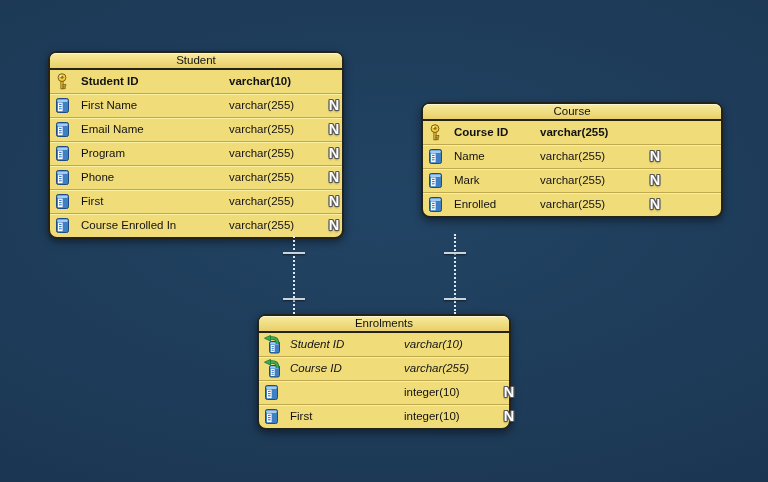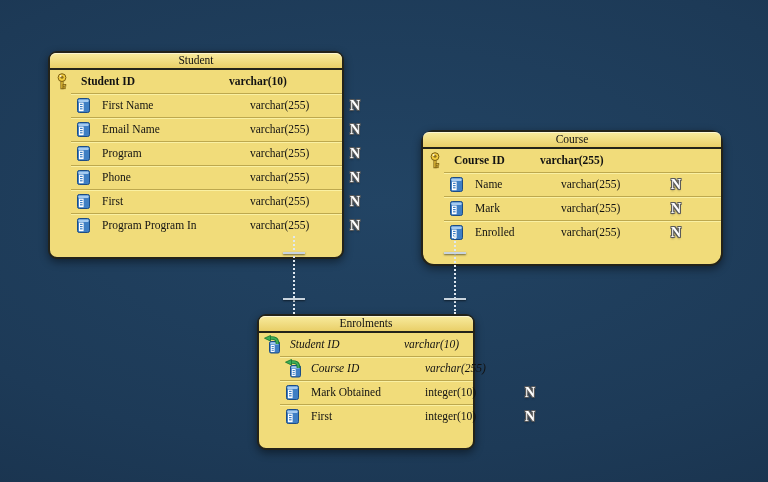--- a/index.html
+++ b/index.html
@@ -11,36 +11,34 @@
     position:relative; width:768px; height:482px;
     background: radial-gradient(ellipse 120% 95% at 50% 42%,
       var(--bg-center) 0%, var(--bg-mid) 55%, var(--bg-edge) 100%);
   }
   .entity {
     position:absolute; box-sizing:border-box;
     background: var(--entity-fill);
     border:2px solid var(--entity-border);
     border-radius:9px;
     box-shadow: 0 3px 9px rgba(0,0,0,0.45);
-    font-family: Liberation Serif, serif;
   }
   .entity-header {
     height:15px; line-height:15px; font-size:11.5px; text-align:center;
     color:var(--text);
     background:linear-gradient(var(--header-top), var(--header-bottom));
     border-bottom:2px solid var(--entity-border);
     border-radius:6px 6px 0 0;
     box-shadow: inset 0 1px 0 rgba(255,255,255,0.55);
   }
-  .entity-rows { padding-bottom:20px; }
+  .entity-rows { padding-bottom:0; }
   .row { position:relative; height:23px; font-size:11.5px; color:var(--text); }
   .row + .row {
     border-top:1px solid var(--divider);
     box-shadow: inset 0 1px 0 var(--divider-hl);
-    margin-left: 21px;
   }
   .cell-icon {
     position:absolute; left:6px; top:50%; transform:translateY(-50%);
     width:18px; height:18px; display:flex; align-items:center; justify-content:flex-start;
   }
   .row.fk .cell-icon { left:4px; }
   .cell-name { position:absolute; left:var(--name-x); top:0; line-height:23px; white-space:nowrap; }
   .cell-type { position:absolute; left:var(--type-x); top:0; line-height:23px; white-space:nowrap; }
   .row.pk .cell-name, .row.pk .cell-type { font-weight:bold; }
   .row.fk .cell-name, .row.fk .cell-type { font-style:italic; }
@@ -188,27 +186,27 @@
         <rect x="1.4" y="1.4" width="10.2" height="2.6" rx="0.8" fill="#a6cbf0"></rect>
         <rect x="2" y="4.6" width="4.6" height="8.6" fill="#ffffff"></rect>
         <g fill="#3f7fc4">
           <rect x="3" y="5.8" width="2.6" height="1.2"></rect>
           <rect x="3" y="8" width="2.6" height="1.2"></rect>
           <rect x="3" y="10.2" width="2.6" height="1.2"></rect>
         </g>
       </svg>
 
     </span>
-    <span class="cell-name">Program Program In</span>
+    <span class="cell-name">Course Enrolled In</span>
     <span class="cell-type">varchar(255)</span>
     <span class="cell-null">N</span>
   </div>
       </div>
   </div>
-    <div class="entity" style="left: 421px; top: 130px; width: 302px; border-radius: 13px; --name-x: 31px; --type-x: 117px; --null-x: 225px;">
+    <div class="entity" style="left: 421px; top: 102px; width: 302px; --name-x: 31px; --type-x: 117px; --null-x: 225px;">
     <div class="entity-header">Course</div>
     <div class="entity-rows">
         <div class="row pk">
     <span class="cell-icon">
       <svg class="icon-pk" width="12" height="17" viewBox="0 0 12 17">
         <rect x="4.9" y="7.6" width="2.2" height="8.2" fill="#f3cd3e" stroke="#7c5f12" stroke-width="0.9"></rect>
         <rect x="7" y="11.4" width="2.8" height="1.7" fill="#f3cd3e" stroke="#7c5f12" stroke-width="0.8"></rect>
         <rect x="7" y="14" width="2.2" height="1.7" fill="#f3cd3e" stroke="#7c5f12" stroke-width="0.8"></rect>
         <circle cx="6" cy="4.6" r="3.9" fill="#f3cd3e" stroke="#7c5f12"></circle>
         <circle cx="6" cy="4.3" r="1.5" fill="#8e701c"></circle>
@@ -272,21 +270,21 @@
         </g>
       </svg>
 
     </span>
     <span class="cell-name">Enrolled</span>
     <span class="cell-type">varchar(255)</span>
     <span class="cell-null">N</span>
   </div>
       </div>
   </div>
-    <div class="entity" style="left: 257px; top: 314px; width: 218px; --name-x: 31px; --type-x: 145px; --null-x: 243px;">
+    <div class="entity" style="left: 257px; top: 314px; width: 254px; --name-x: 31px; --type-x: 145px; --null-x: 243px;">
     <div class="entity-header">Enrolments</div>
     <div class="entity-rows">
         <div class="row fk">
     <span class="cell-icon">
 
       <svg class="icon-fk" width="17" height="19" viewBox="0 0 17 19">
         <g>
           <rect x="6.5" y="6.5" width="10" height="11.5" rx="1.6" fill="#3f7fc4" stroke="#1c4c86"></rect>
           <rect x="7.3" y="7.3" width="8.4" height="2.2" rx="0.7" fill="#a6cbf0"></rect>
           <rect x="7.8" y="10" width="3.8" height="7" fill="#ffffff"></rect>
@@ -336,21 +334,20 @@
         <rect x="1.4" y="1.4" width="10.2" height="2.6" rx="0.8" fill="#a6cbf0"></rect>
         <rect x="2" y="4.6" width="4.6" height="8.6" fill="#ffffff"></rect>
         <g fill="#3f7fc4">
           <rect x="3" y="5.8" width="2.6" height="1.2"></rect>
           <rect x="3" y="8" width="2.6" height="1.2"></rect>
           <rect x="3" y="10.2" width="2.6" height="1.2"></rect>
         </g>
       </svg>
 
     </span>
-    <span class="cell-name">Mark Obtained</span>
     <span class="cell-type">integer(10)</span>
     <span class="cell-null">N</span>
   </div>
         <div class="row col">
     <span class="cell-icon">
 
       <svg class="icon-col" width="13" height="15" viewBox="0 0 13 15">
         <rect x="0.5" y="0.5" width="12" height="14" rx="1.8" fill="#3f7fc4" stroke="#1c4c86"></rect>
         <rect x="1.4" y="1.4" width="10.2" height="2.6" rx="0.8" fill="#a6cbf0"></rect>
         <rect x="2" y="4.6" width="4.6" height="8.6" fill="#ffffff"></rect>

